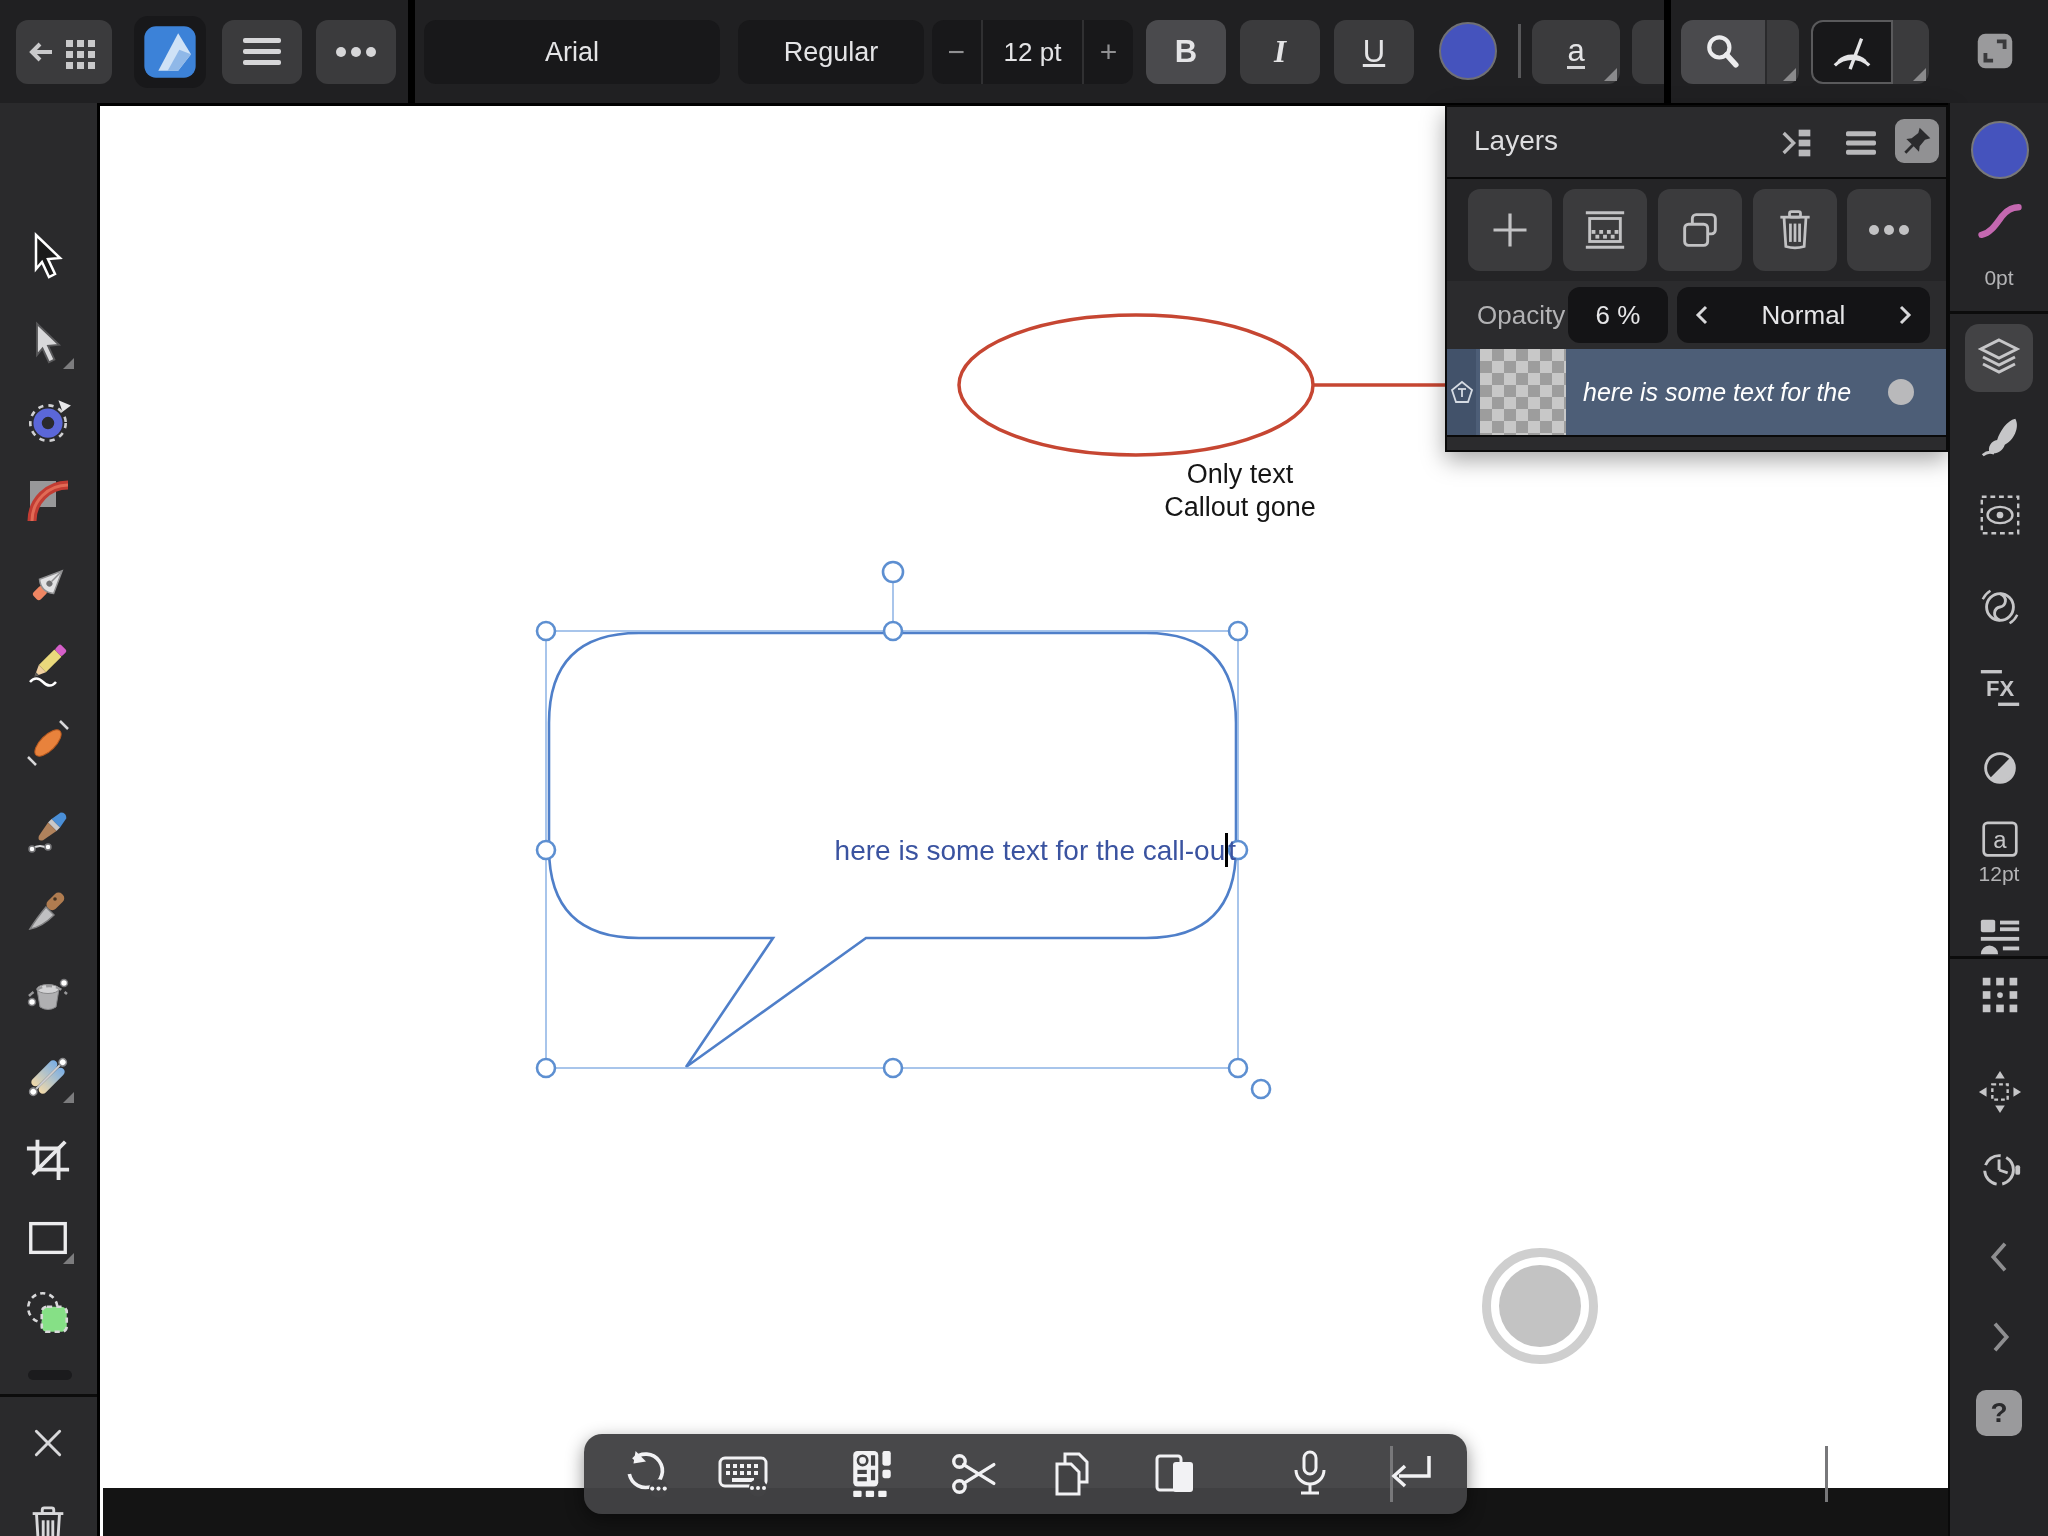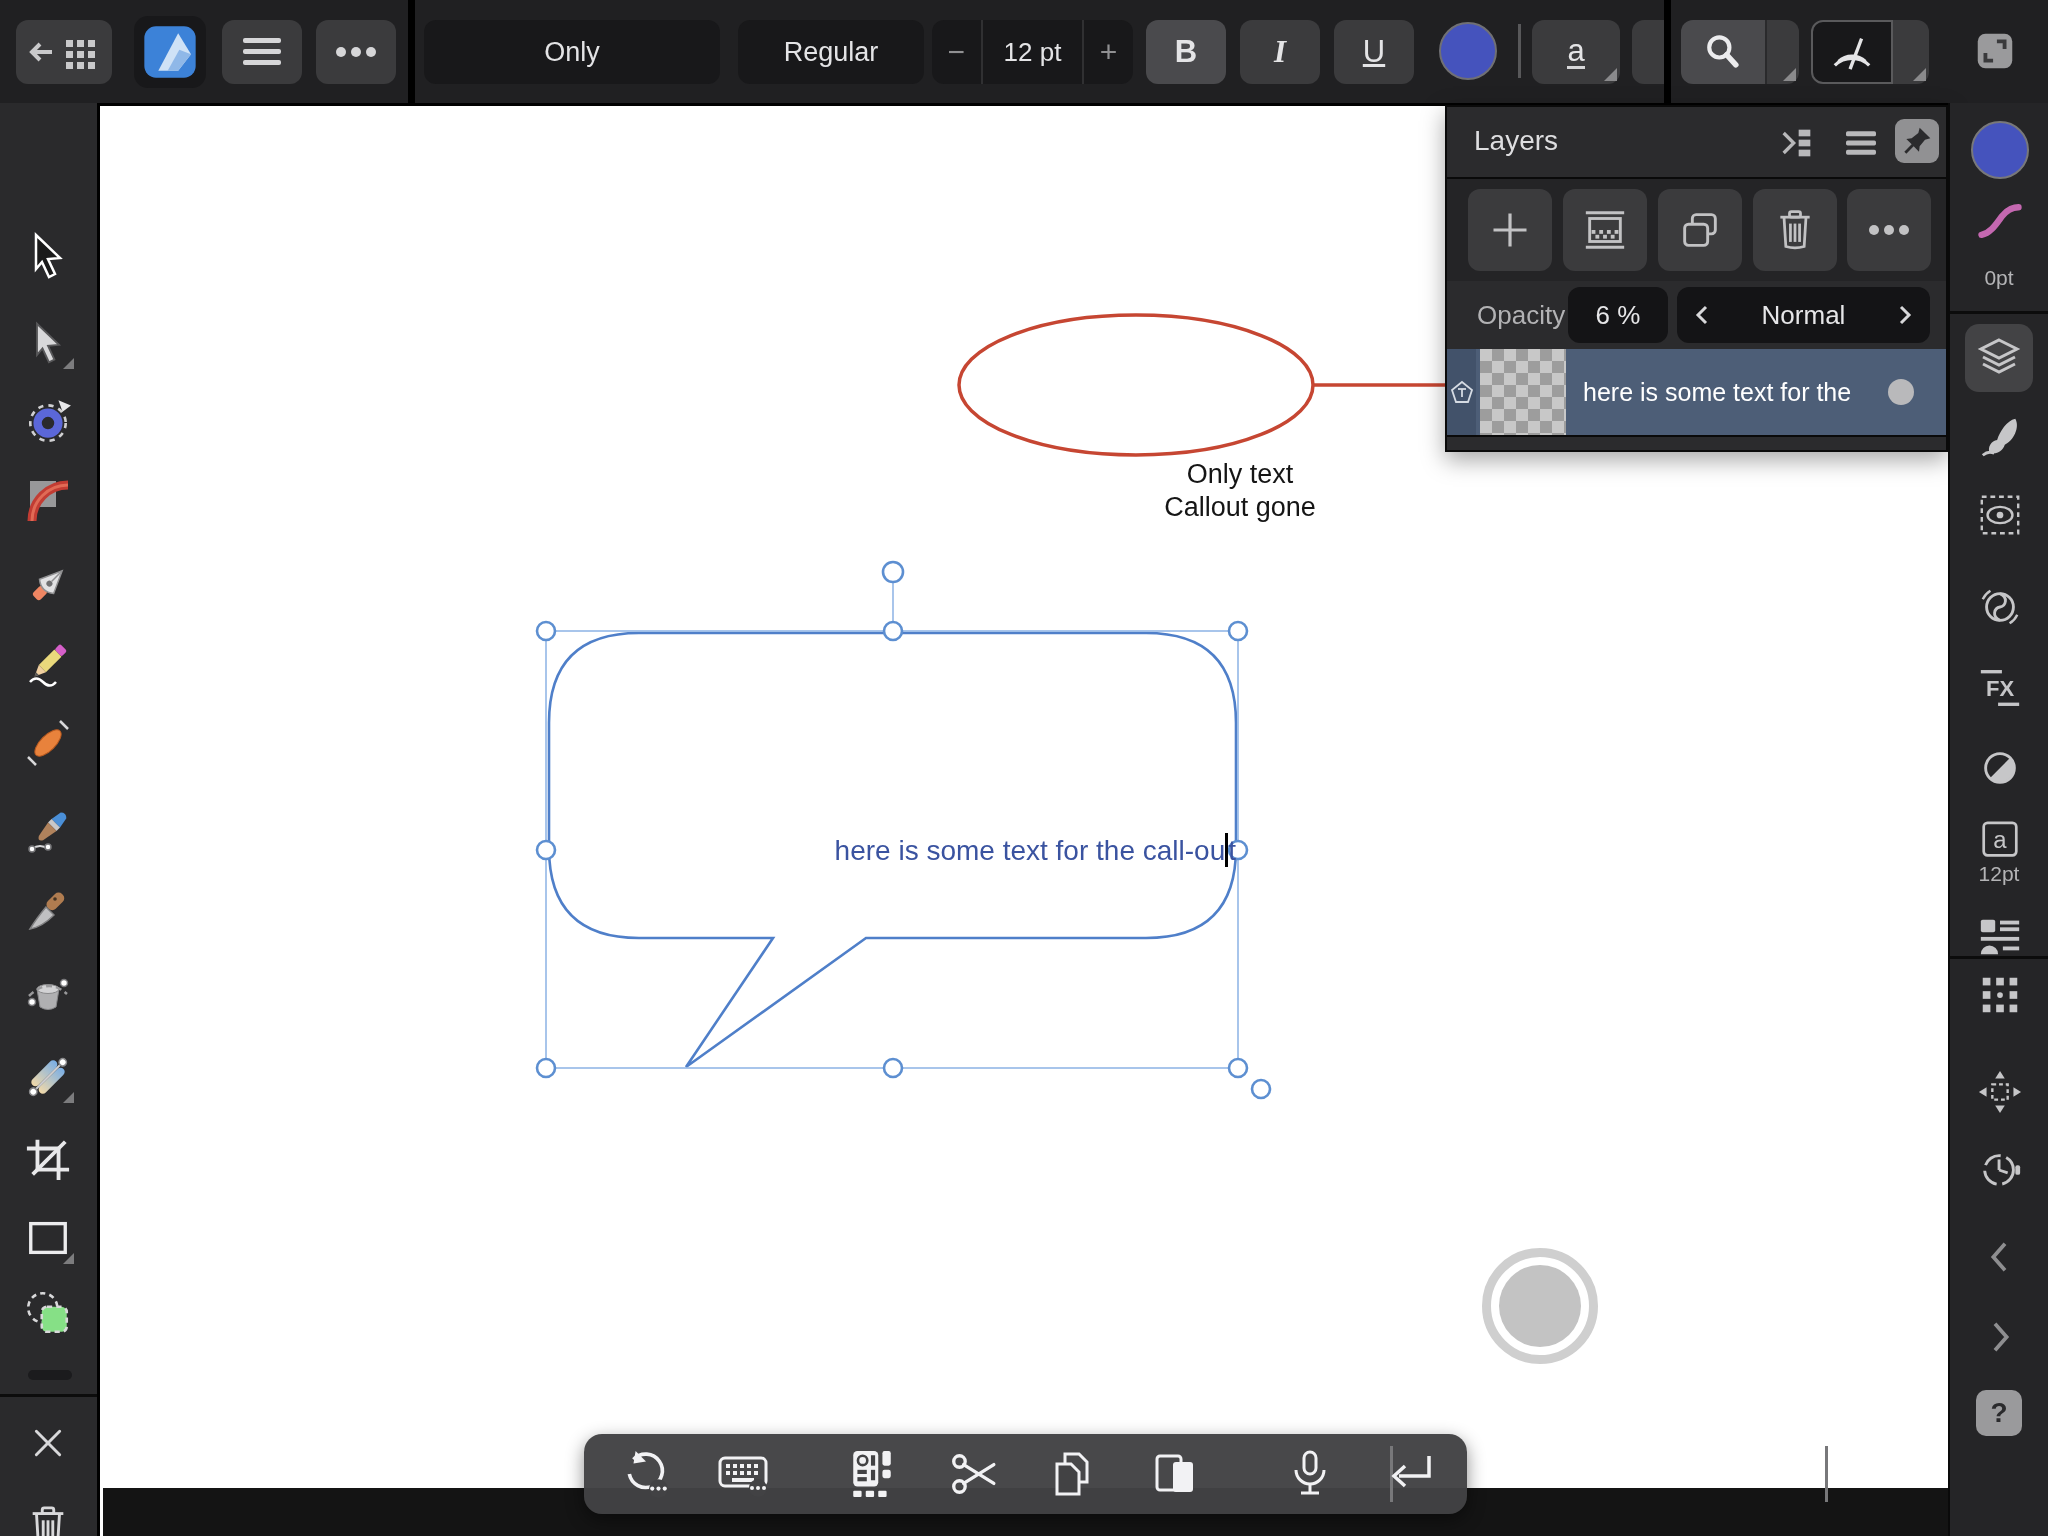--- a/index.html
+++ b/index.html
@@ -33,21 +33,21 @@
   .panel{position:absolute;left:1445px;top:105px;width:503px;height:347px;background:#242426;
     border:2px solid #0a0a0a;box-sizing:border-box;box-shadow:0 8px 22px rgba(0,0,0,.35);}
   .phead{position:absolute;left:0;top:0;width:100%;height:72px;background:#2b2b2d;border-bottom:2px solid #0a0a0a;box-sizing:border-box;}
   .ptitle{position:absolute;left:27px;top:18px;font-size:28px;color:#dedee0;}
   .pbtnrow{position:absolute;left:0;top:72px;width:100%;height:102px;background:#242426;}
   .pbtn{position:absolute;top:10px;width:84px;height:82px;background:#3b3b3d;border-radius:12px;
     display:flex;align-items:center;justify-content:center;}
   .oprow{position:absolute;left:0;top:174px;width:100%;height:68px;background:#2b2b2d;}
   .opbox{position:absolute;top:6px;height:56px;background:#141416;border-radius:12px;color:#e6e6e8;
     display:flex;align-items:center;justify-content:center;font-size:26px;}
-  .layerrow{position:absolute;left:0;top:242px;width:100%;height:86px;background:#4d5e77;display:flex;align-items:center;}
+  .layerrow{position:absolute;left:0;top:242px;width:100%;height:86px;background:#4d5e77;display:flex;align-items:center;font-style:italic;}
   .badgecol{position:absolute;left:0;top:0;width:29px;height:86px;background:#42526a;display:flex;align-items:center;justify-content:center;}
   .thumb{position:absolute;left:33px;top:0;width:86px;height:86px;
     background:repeating-conic-gradient(#9d9d9d 0 25%, #c8c8c8 0 50%);background-size:24px 24px;}
   .lname{position:absolute;left:136px;top:0;height:86px;display:flex;align-items:center;color:#fff;font-size:25px;}
   .vdot{position:absolute;right:32px;top:30px;width:26px;height:26px;border-radius:50%;background:#b9b9bb;}
   .pfoot{position:absolute;left:0;top:328px;width:100%;height:15px;background:#2b2b2d;border-top:2px solid #0a0a0a;box-sizing:border-box;}
   
   .rightbar{position:absolute;left:1948px;top:103px;width:100px;height:1433px;background:#252527;border-left:2px solid #0a0a0a;box-sizing:border-box;}
   .rsi{position:absolute;left:26px;width:48px;height:48px;display:flex;align-items:center;justify-content:center;}
   .rsdiv{position:absolute;left:0;width:100%;height:3px;background:#0c0c0c;}
@@ -140,21 +140,21 @@
         <g fill="#d6d6d8">
             <circle cx="6" cy="6" r="5"></circle>
             <circle cx="21" cy="6" r="5"></circle>
             <circle cx="36" cy="6" r="5"></circle>
           </g>
       </svg>
     </div>
     <div class="sep" style="left:408px;"></div>
 
     <div class="tbtn darkfield" style="left:424px;width:296px;font-size:27px;">
-      <span>Only</span>
+      <span>Arial</span>
     </div>
     <div class="tbtn darkfield" style="left:738px;width:186px;font-size:27px;">
       <span>Regular</span>
     </div>
     <div class="tbtn darkfield" style="left:932px;width:201px;padding:0;">
       <div style="width:49px;text-align:center;color:#909092;font-size:30px;">−</div>
       <div style="width:100px;text-align:center;font-size:26px;border-left:2px solid #303032;border-right:2px solid #303032;line-height:64px;">12 pt</div>
       <div style="width:49px;text-align:center;color:#909092;font-size:30px;">+</div>
     </div>
     <div class="tbtn" style="left:1146px;width:80px;background:#4a4a4d;font-weight:bold;font-size:31px;">

